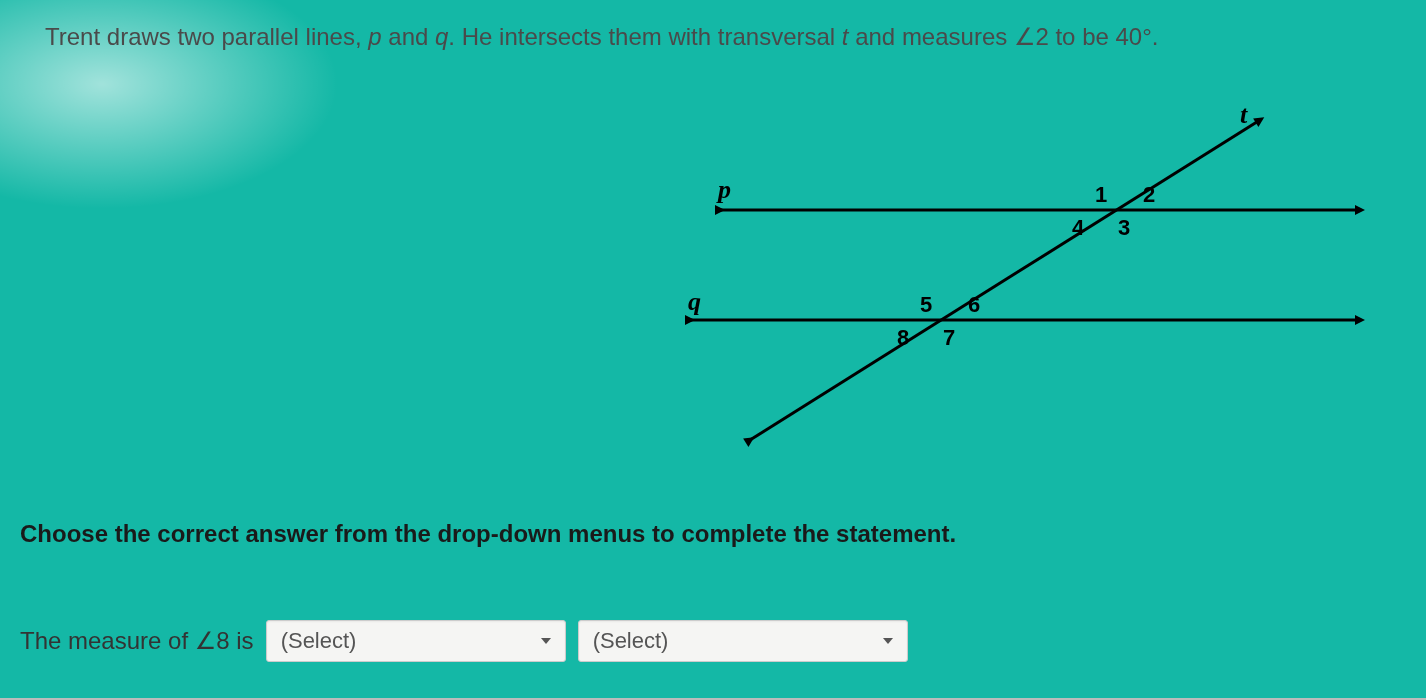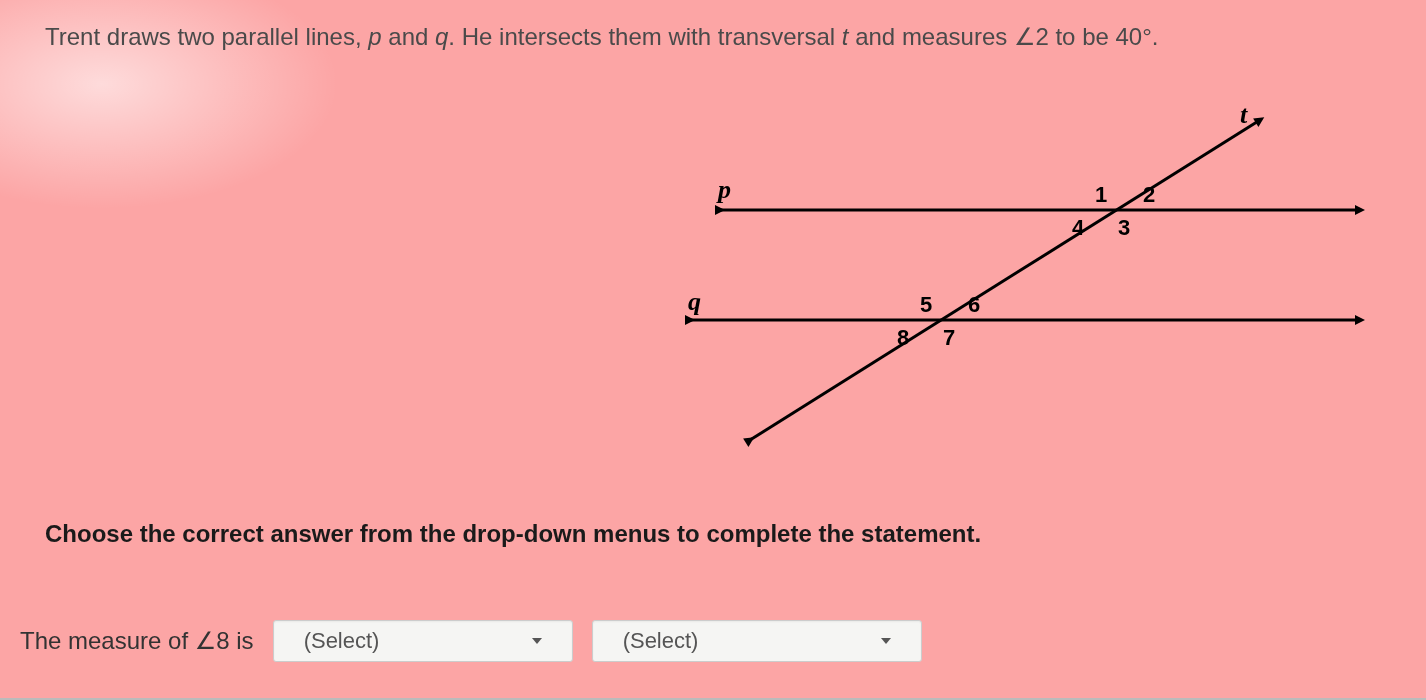--- a/index.html
+++ b/index.html
@@ -9,21 +9,21 @@
     }
     body {
       font-family: Verdana, Arial, sans-serif;
       background: #e8e8e6;
       width: 1426px;
       height: 700px;
       position: relative;
       overflow: hidden;
     }
     .page-container {
-      background: #fca5a5;
+      background: #14b8a6;
       width: 100%;
       height: 100%;
       position: relative;
     }
     .question-text {
       position: absolute;
       top: 20px;
       left: 45px;
       right: 30px;
       font-size: 24px;
@@ -40,44 +40,43 @@
       width: 760px;
       height: 370px;
     }
     .instruction-text {
       position: absolute;
       top: 520px;
       left: 20px;
       font-size: 24px;
       font-weight: bold;
       color: #1a1a1a;
-      margin-left: 25px;
     }
     .answer-row {
       position: absolute;
       top: 620px;
       left: 20px;
       right: 20px;
       display: flex;
       align-items: center;
-      gap: 19px;
+      gap: 12px;
       font-size: 24px;
       color: #333;
     }
     .answer-text {
       white-space: nowrap;
     }
     .dropdown {
       display: inline-flex;
       align-items: center;
       justify-content: space-between;
       background: #f5f5f3;
       border: 1px solid #ccc;
       border-radius: 3px;
-      padding: 8px 30px;
+      padding: 8px 14px;
       min-width: 300px;
       height: 42px;
       color: #555;
       font-size: 22px;
       cursor: pointer;
       box-shadow: inset 0 1px 2px rgba(0,0,0,0.05);
     }
     .dropdown-2 {
       min-width: 330px;
     }

